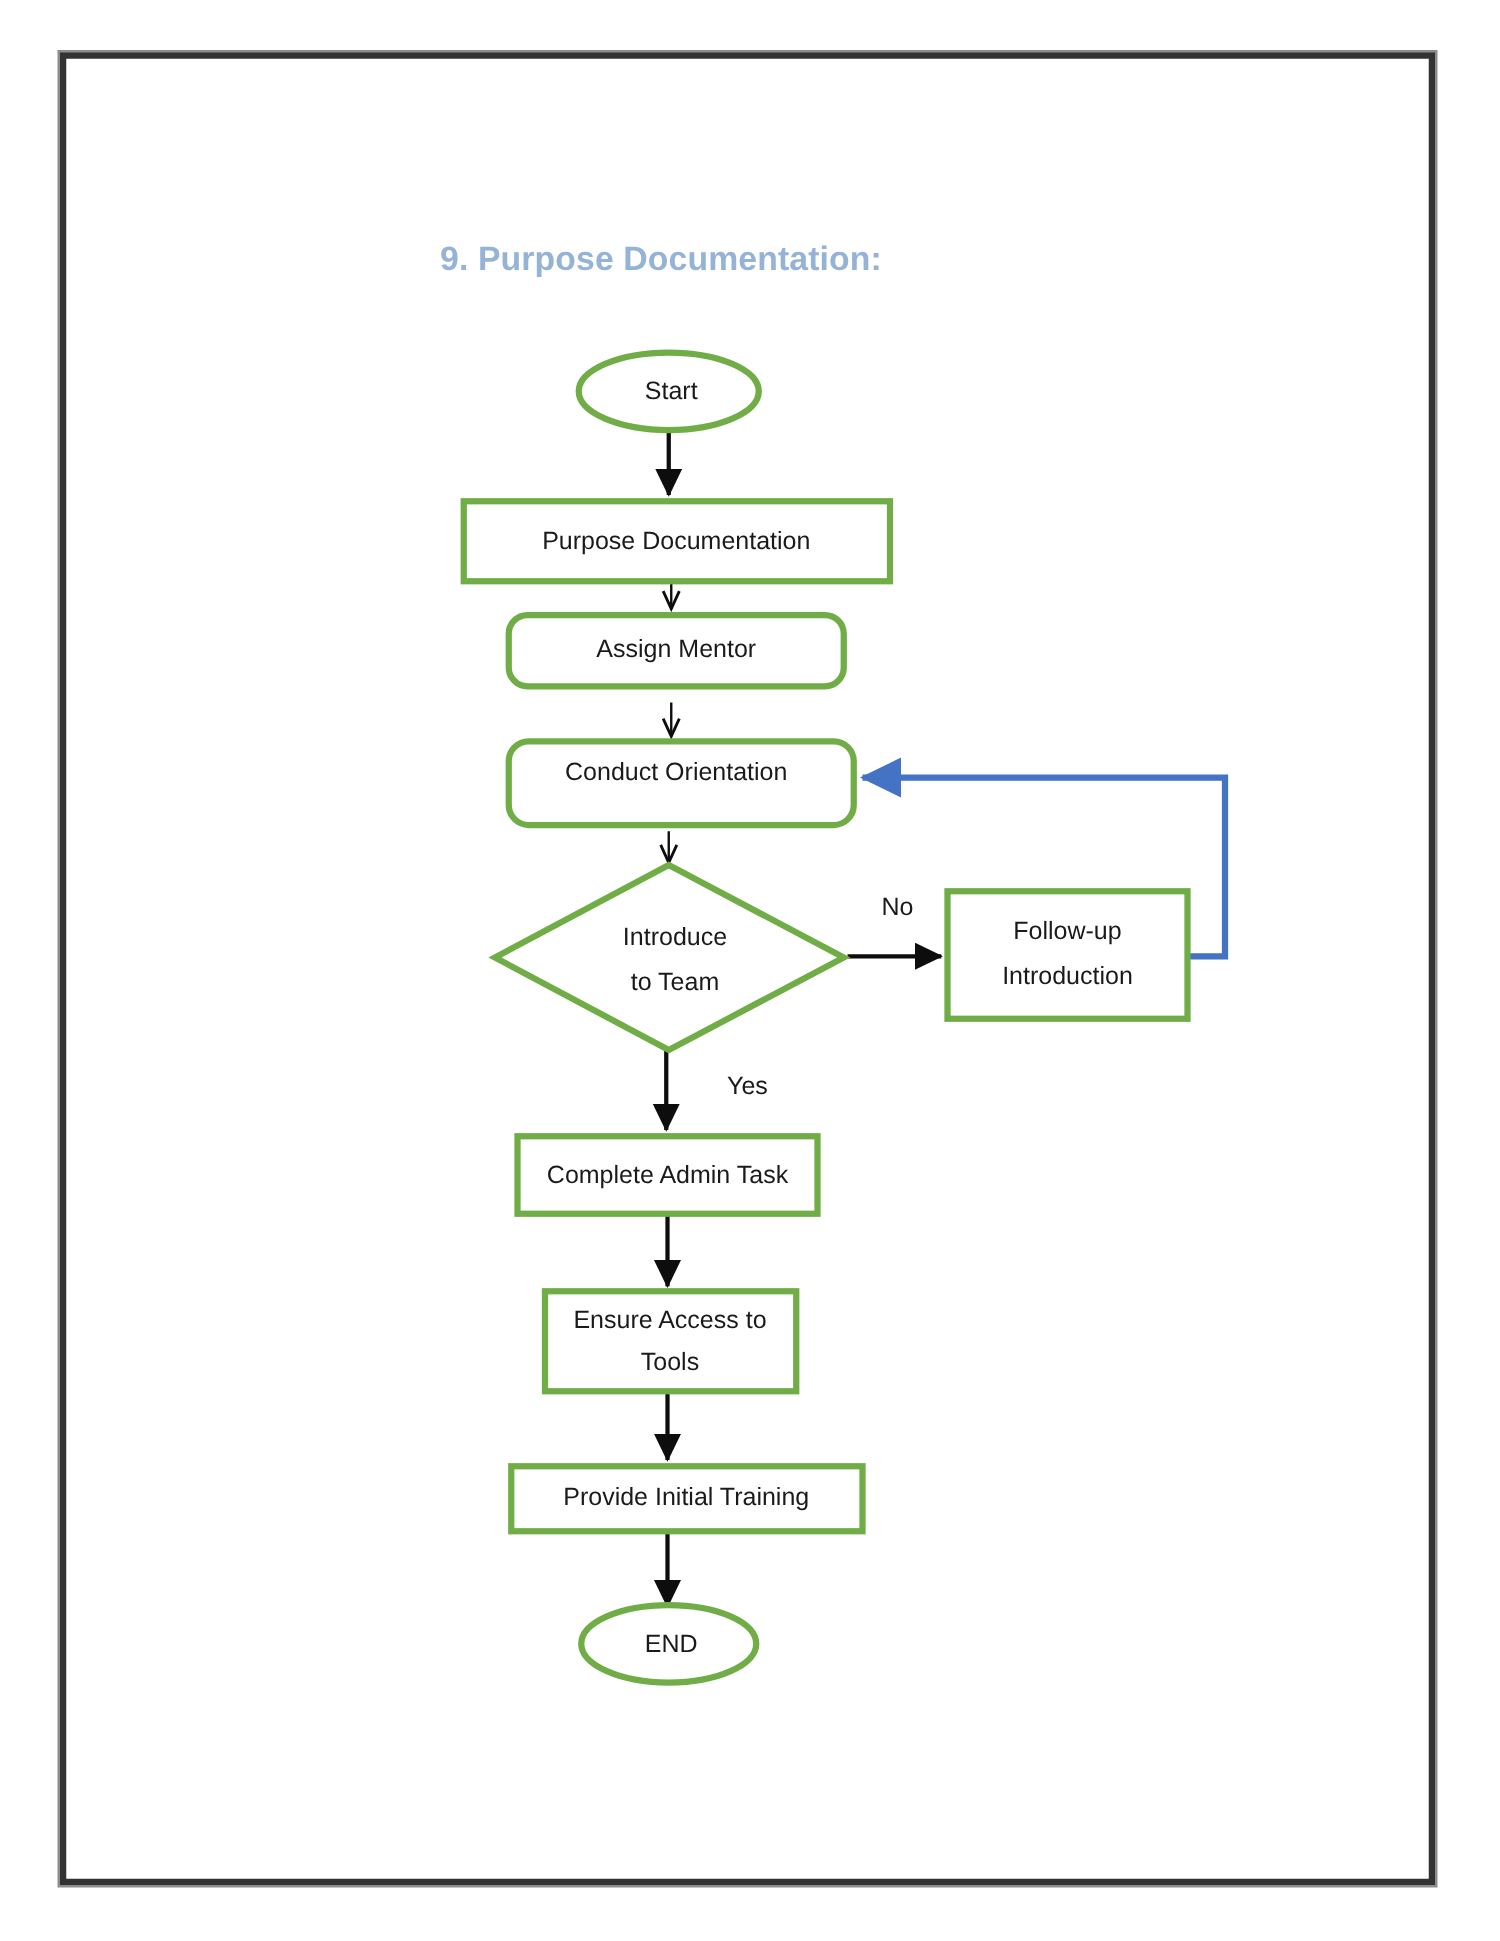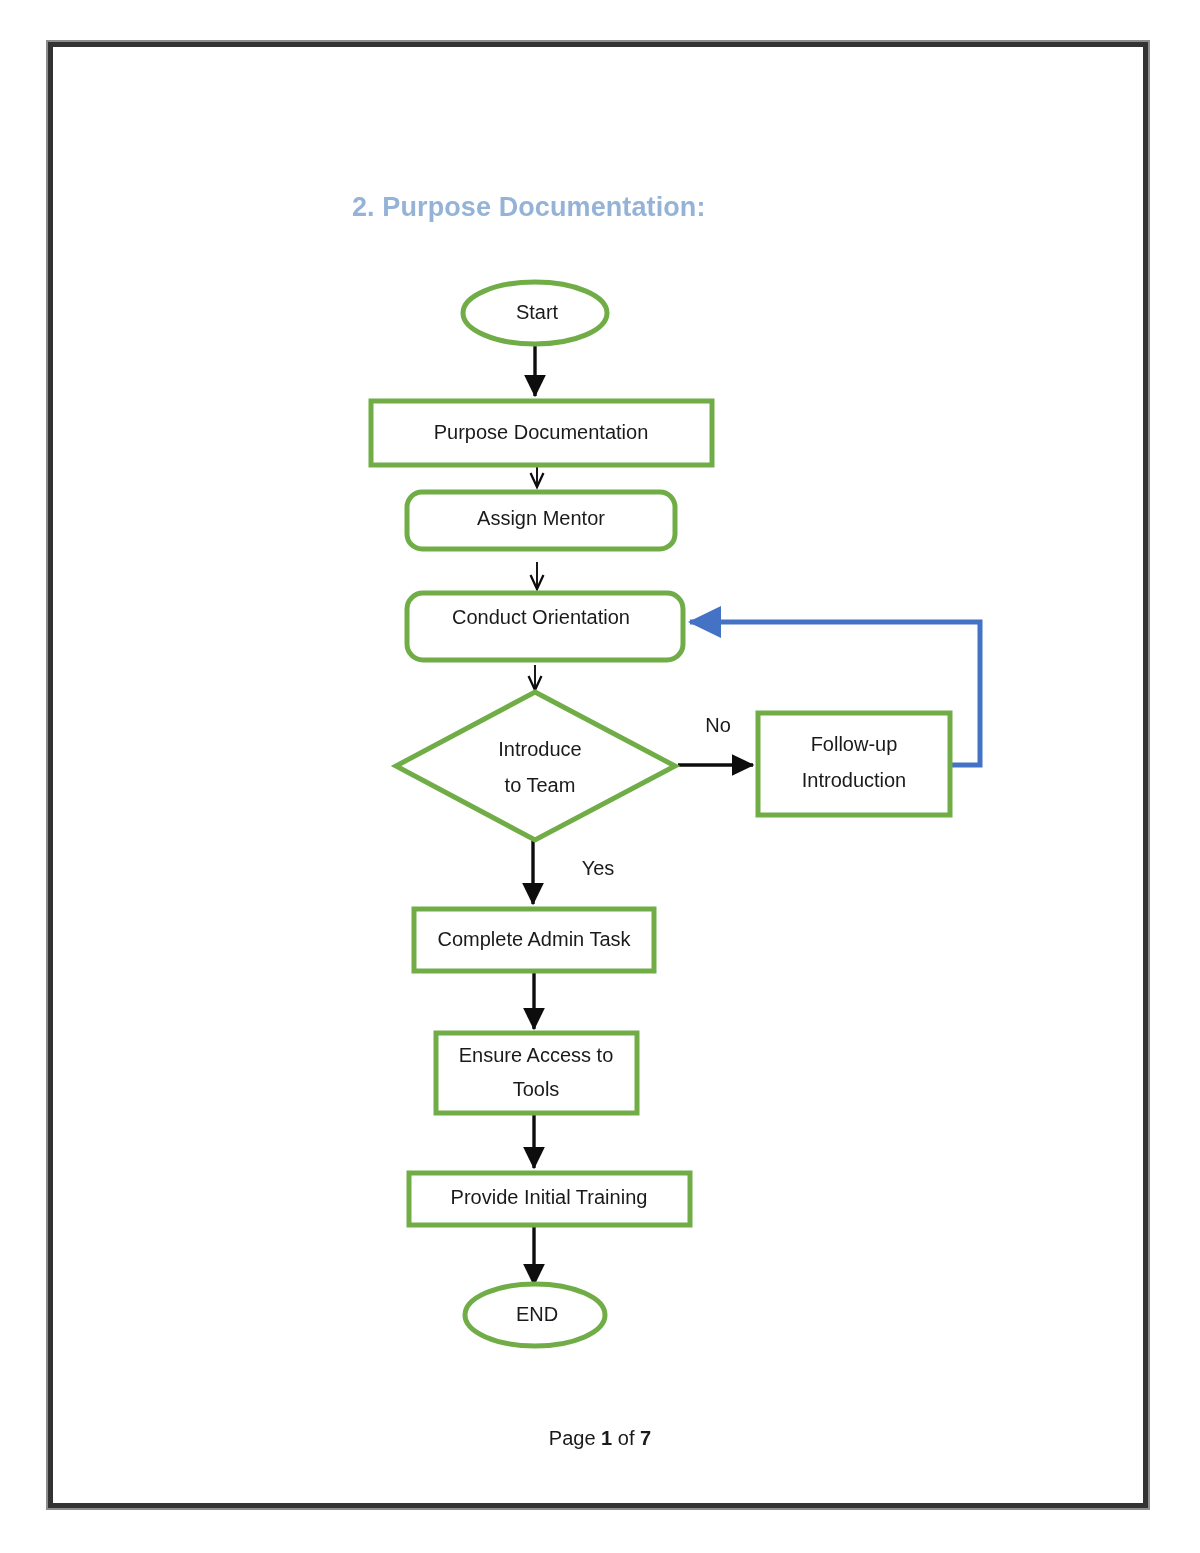--- a/index.html
+++ b/index.html
@@ -97,21 +97,21 @@
   }
   #page-footer b { font-weight: bold; }
 </style>
 </head>
 <body>
 
 <div id="page">
 
   <div id="page-border"></div>
 
-  <div id="doc-title">2. Purpose Documentation:</div>
+  <div id="doc-title">9. Purpose Documentation:</div>
 
   <svg id="flow-svg" viewBox="0 0 1200 1553" xmlns="http://www.w3.org/2000/svg">
 
     <defs>
       <marker id="ah-black" markerWidth="9" markerHeight="9" refX="6.2" refY="3.2" orient="auto" markerUnits="strokeWidth">
         <path d="M0,0 L6.6,3.2 L0,6.4 z" fill="#0d0d0d"></path>
       </marker>
       <marker id="ah-black-thin" markerWidth="12" markerHeight="12" refX="8" refY="4" orient="auto" markerUnits="strokeWidth">
         <path d="M0.6,0.6 L8,4 L0.6,7.4" fill="none" stroke="#0d0d0d" stroke-width="1.2"></path>
       </marker>
@@ -212,17 +212,14 @@
       <text class="node-label" x="549" y="1199">Provide Initial Training</text>
     </g>
 
     <g>
       <ellipse class="shape-green" cx="535" cy="1315" rx="70" ry="31"></ellipse>
       <text class="node-label" x="537" y="1316">END</text>
     </g>
 
   </svg>
 
-  <div id="page-footer">
-    <span>Page </span><b>1</b><span> of </span><b>7</b>
-  </div>
 
 </div>
 
 </body></html>

